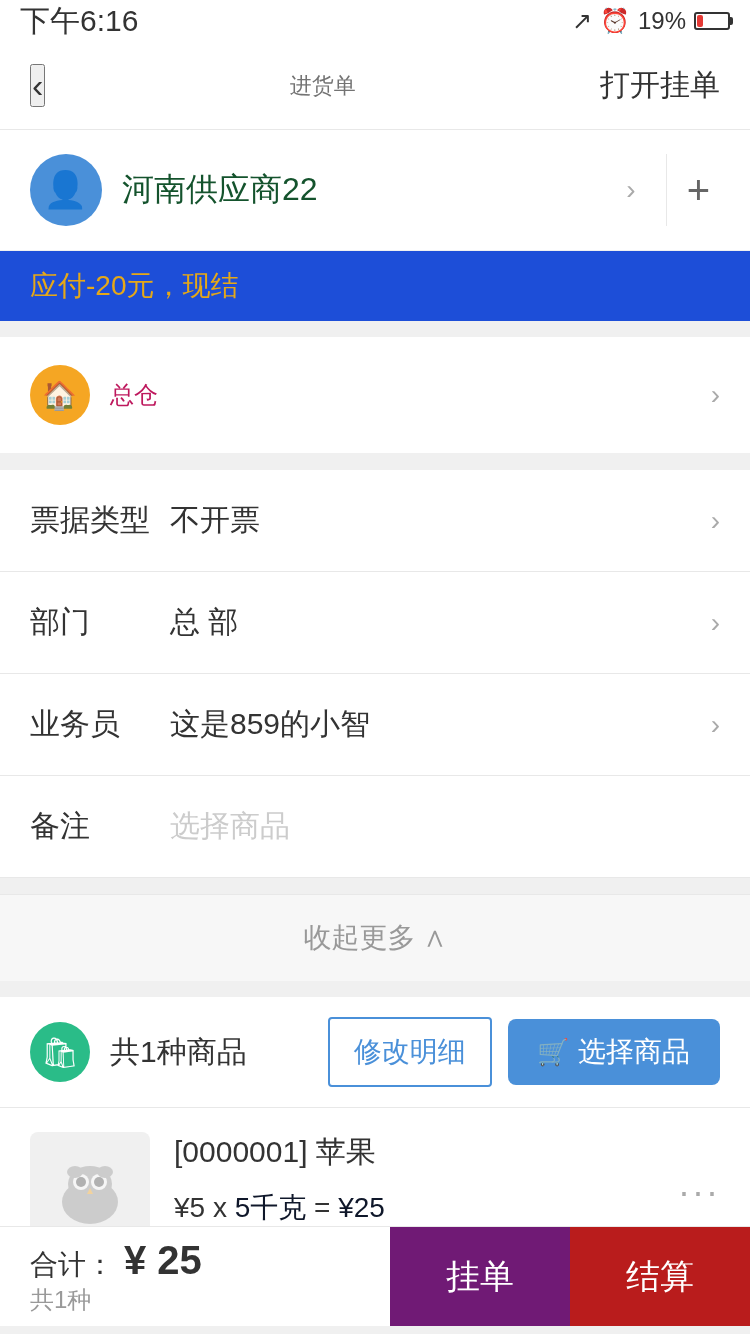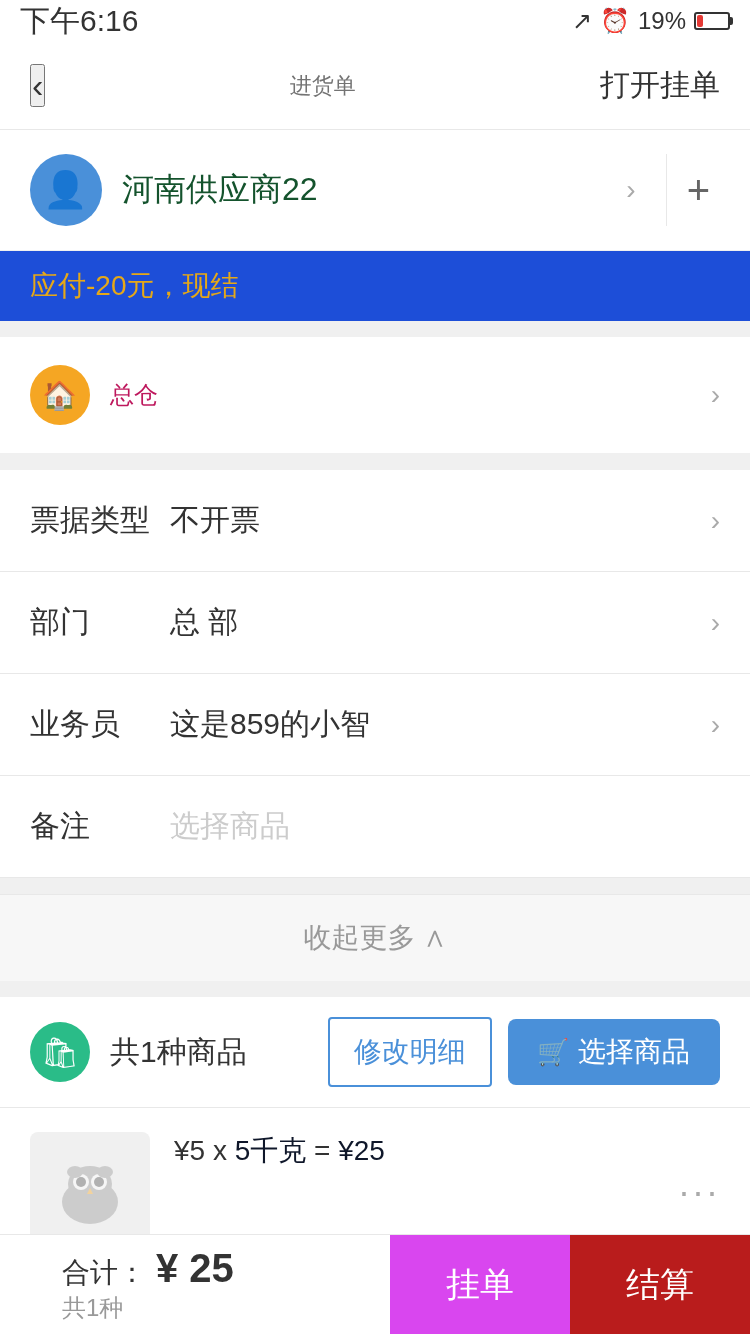--- a/index.html
+++ b/index.html
@@ -200,46 +200,45 @@
     }
     .product-info { flex: 1; }
     .product-name { font-size: 30px; color: #333; margin-bottom: 16px; }
     .product-price { font-size: 28px; color: #333; }
     .price-highlight { color: #0f172a; }
     .product-more { color: #aaa; font-size: 36px; align-self: center; letter-spacing: 2px; }
 
     
     .bottom-bar {
       position: fixed;
-      bottom: 0;
+      bottom: 8px;
       width: 750px;
       height: 100px;
       display: flex;
       background: #fff;
       border-top: 1px solid #e8e8e8;
-      padding-left: 32px;
     }
     .total-section {
       flex: 1;
       display: flex;
       flex-direction: column;
       justify-content: center;
       padding-left: 30px;
     }
     .total-line {
       display: flex;
       align-items: baseline;
       gap: 10px;
     }
     .total-label { font-size: 28px; color: #333; }
     .total-amount { font-size: 40px; font-weight: bold; color: #333; }
     .total-sub { font-size: 24px; color: #999; }
     .btn-hang {
       width: 180px;
-      background: #d946ef;
+      background: #701a75;
       color: #fff;
       font-size: 34px;
       border: none;
       display: flex;
       align-items: center;
       justify-content: center;
     }
     .btn-checkout {
       width: 180px;
       background: #b91c1c;
@@ -347,20 +346,24 @@
           <circle cx="31" cy="30" r="8" fill="#fff"></circle>
           <circle cx="49" cy="30" r="8" fill="#fff"></circle>
           <circle cx="31" cy="30" r="5" fill="#555"></circle>
           <circle cx="49" cy="30" r="5" fill="#555"></circle>
           <polygon points="40,36 37,42 43,42" fill="#f5a623"></polygon>
           <ellipse cx="25" cy="20" rx="8" ry="6" fill="#999"></ellipse>
           <ellipse cx="55" cy="20" rx="8" ry="6" fill="#999"></ellipse>
         </svg>
       </div>
       <div class="product-info">
+        <div class="product-name">
+          <span>[0000001]</span>
+          <span>苹果</span>
+        </div>
         <div class="product-price">
           <span>¥5</span>
           <span> x </span>
           <span class="price-highlight">5千克</span>
           <span> = </span>
           <span class="price-highlight">¥25</span>
         </div>
       </div>
       <span class="product-more">···</span>
     </div>

